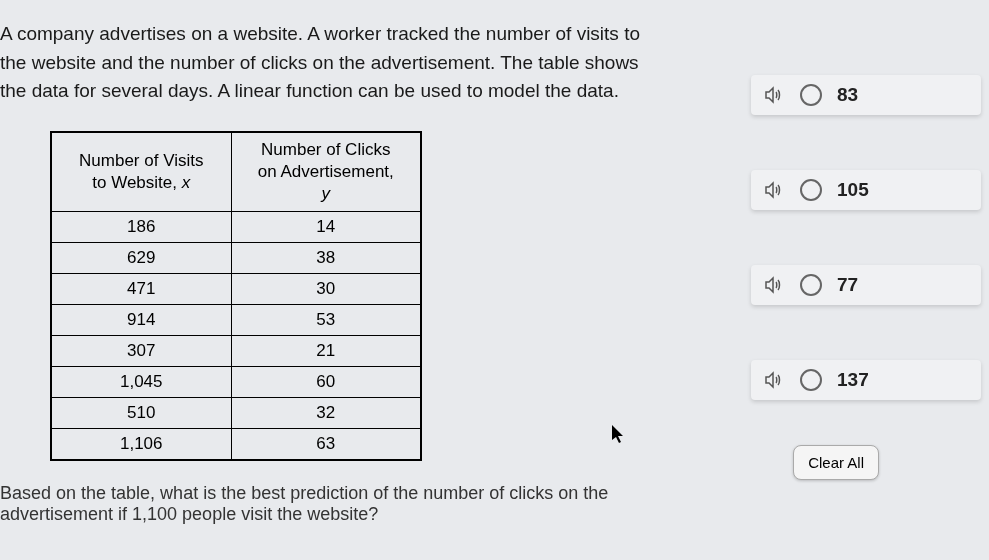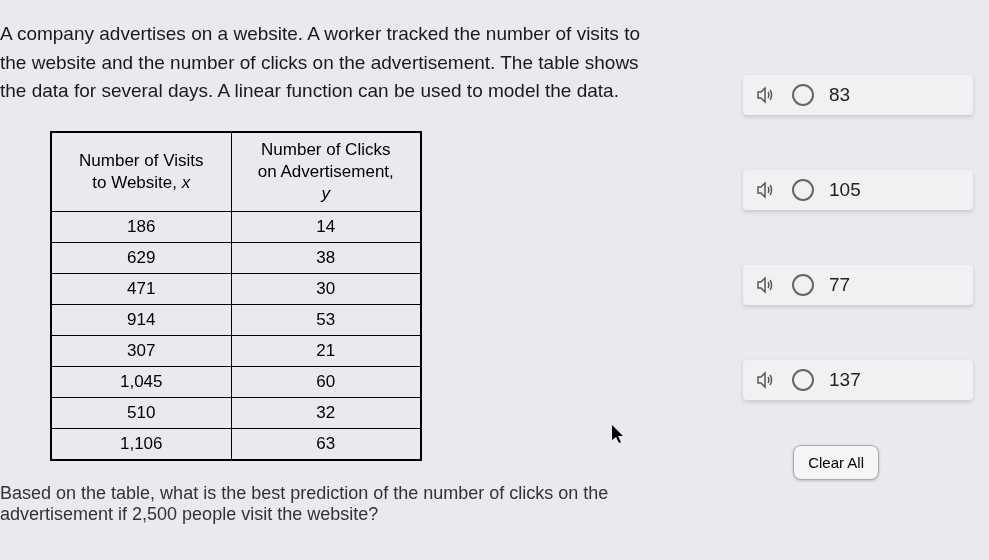--- a/index.html
+++ b/index.html
@@ -50,23 +50,24 @@
     th:first-child, td:first-child { width: 180px; }
     th:last-child, td:last-child { width: 190px; }
     .italic { font-style: italic; }
     .follow-up {
       margin-top: 22px;
       font-size: 18px;
       color: #333;
     }
     .answers {
       position: absolute;
-      right: 16px;
+      right: 8px;
       top: 75px;
       width: 230px;
+      font-weight: bold;
     }
     .answer-row {
       display: flex;
       align-items: center;
       gap: 15px;
       margin-bottom: 55px;
       padding: 8px 10px;
       background: #f0f1f3;
       border-radius: 4px;
       box-shadow: 0 2px 4px rgba(0,0,0,0.15);
@@ -168,21 +169,21 @@
         <tr>
             <td>1,106</td>
             <td>63</td>
           </tr>
       </tbody>
     </table>
   </div>
 
   <div class="follow-up">
     <span>Based on the table, what is the best prediction of the number of clicks on the</span><br>
-    <span>advertisement if 2,500 people visit the website?</span>
+    <span>advertisement if 1,100 people visit the website?</span>
   </div>
 </div>
 
 <div class="answers">
   <div class="answer-row">
     <span class="tts-icon">
       <svg width="20" height="20" viewBox="0 0 20 20">
           <path d="M3 7v6h3l4 4V3L6 7H3z M13 7c1 1 1 5 0 6 M15 5c2 2 2 8 0 10" fill="none" stroke="#555" stroke-width="1.5"></path>
         </svg>
     </span>

